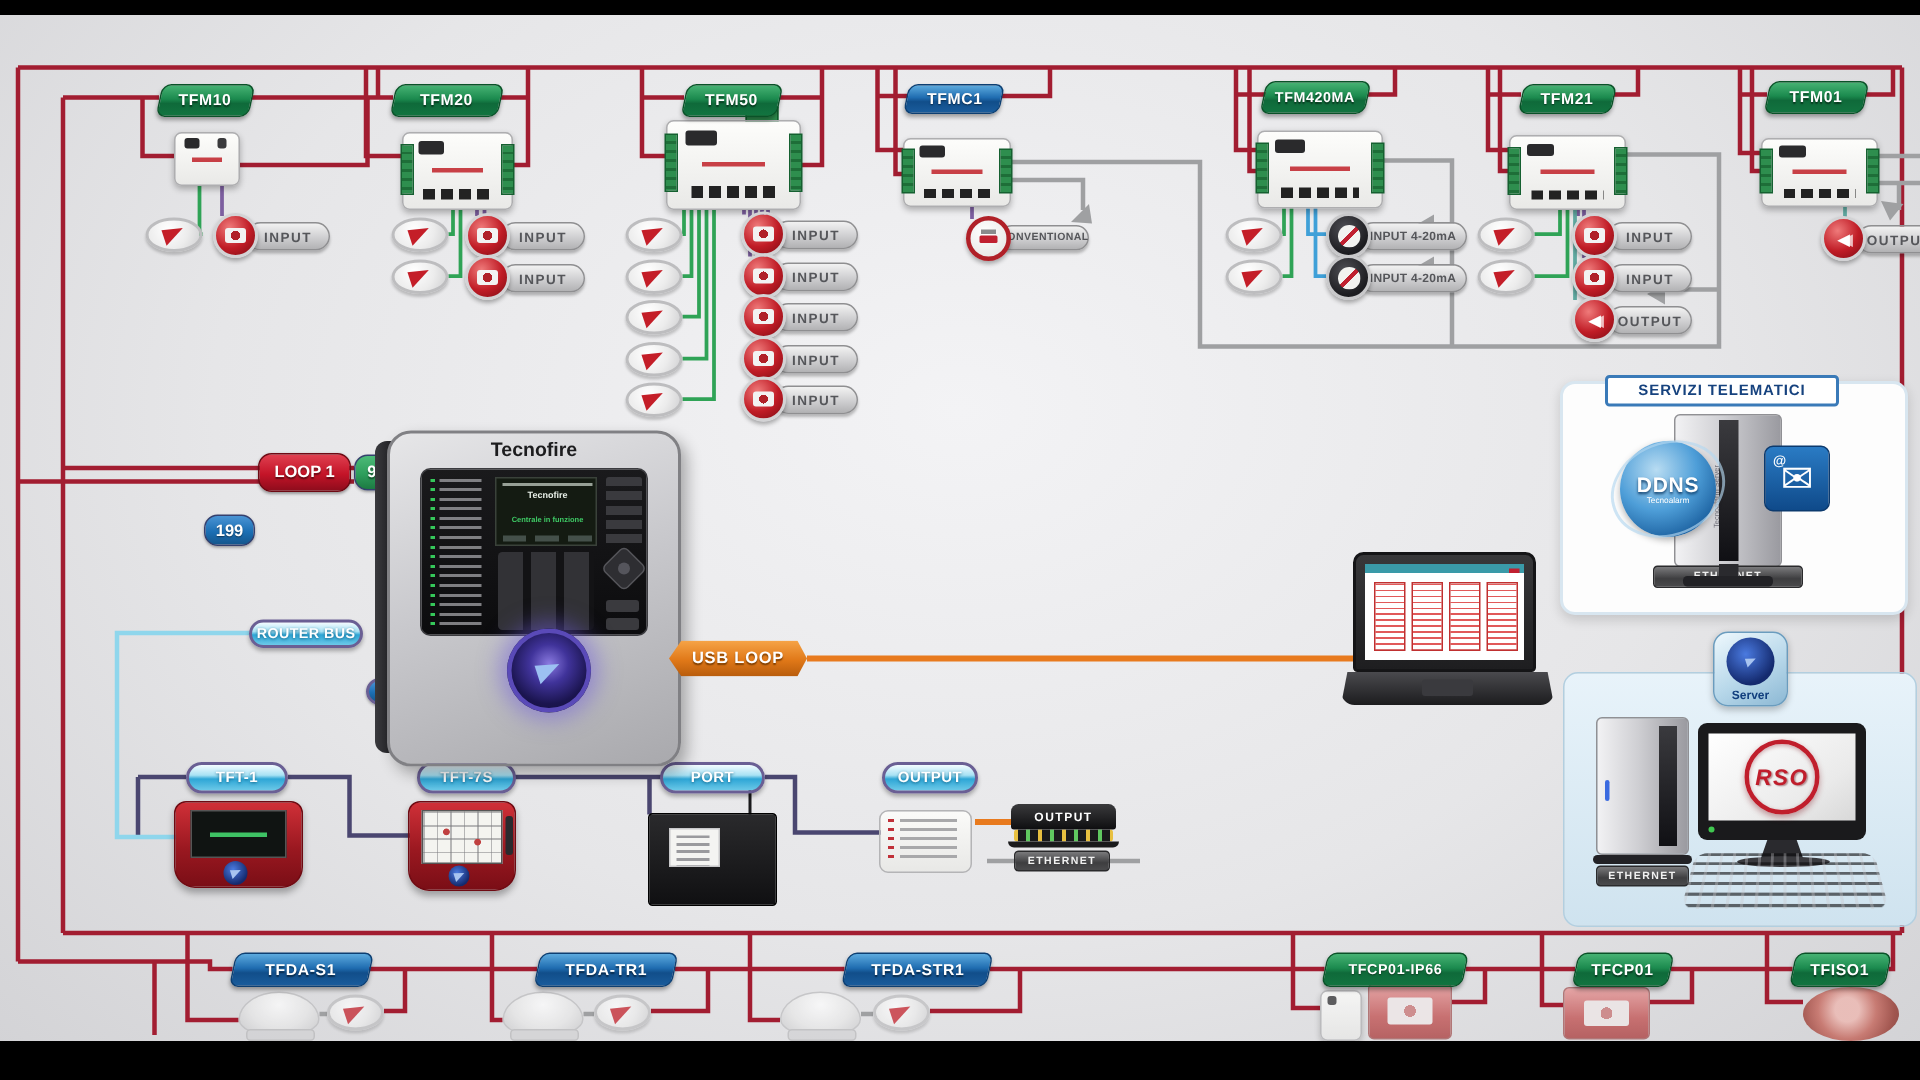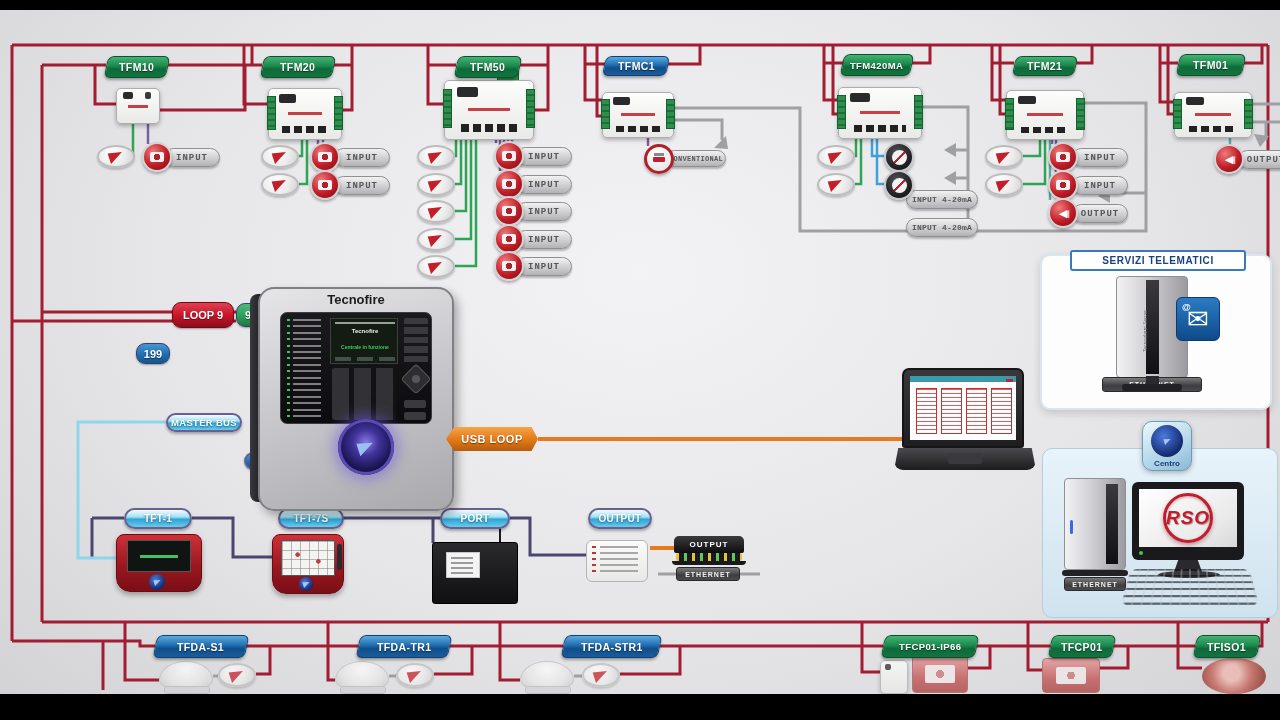--- a/index.html
+++ b/index.html
@@ -20,23 +20,23 @@
     background:linear-gradient(#f4fcff 0%,#a8e2f4 40%,#2ea6d6 55%,#6cc9e8 100%);
     text-shadow:0 1px 2px #16688c;box-shadow:0 2px 3px rgba(0,0,0,.3);}
   .badge{display:flex;align-items:center;justify-content:center;color:#fff;font-weight:bold;z-index:7;
     border-radius:9px;text-shadow:0 1px 1px rgba(0,0,0,.5);box-shadow:0 1px 2px rgba(0,0,0,.35);}
   .bdg-blue{background:linear-gradient(#4a94d4,#1c6fb4 55%,#15568c);border:1px solid #35406e;margin-top:38px;}
   .bdg-red{background:linear-gradient(#e04050,#c41428 55%,#8e0c1c);border:1px solid #6e0a14;}
   .bdg-green{background:linear-gradient(#4cba78,#2e9e5c 55%,#1c7a42);border:1px solid #35406e;}
   
   .pill{display:flex;align-items:center;justify-content:center;color:#55565a;font-weight:bold;font-size:9px;
     letter-spacing:1px;border-radius:10px;border:1px solid #8f8f91;z-index:4;
-    background:linear-gradient(#f2f2f2 0%,#cfcfd1 55%,#b2b2b4 100%);box-shadow:0 2px 2px rgba(0,0,0,.25);font-family:Liberation Mono, monospace;}
+    background:linear-gradient(#f2f2f2 0%,#cfcfd1 55%,#b2b2b4 100%);box-shadow:0 2px 2px rgba(0,0,0,.25);}
   .pill.sm{font-size:7px;letter-spacing:.3px;}
-  .pill.md{font-size:8px;letter-spacing:.2px;margin-top:42px;}
+  .pill.md{font-size:8px;letter-spacing:.2px;}
   
   .det{border-radius:50%;border:2px solid #bdbdbf;z-index:5;
     background:radial-gradient(circle at 38% 32%,#ffffff 0%,#ececec 55%,#cfcfd1 100%);
     display:flex;align-items:center;justify-content:center;box-shadow:0 2px 2px rgba(0,0,0,.2);}
   .det::after{content:"";width:0;height:0;border-left:14px solid #c41e28;border-top:3px solid transparent;
     border-bottom:8px solid transparent;transform:rotate(-18deg);}
   .faded{opacity:.72;}
   .cp{border-radius:50%;border:2px solid #d3d3d5;z-index:5;display:flex;align-items:center;justify-content:center;
     background:radial-gradient(circle at 35% 30%,#ef7a7a 0%,#c01c26 55%,#7c0c14 100%);box-shadow:0 2px 3px rgba(0,0,0,.3);}
   .cp::after{content:"";width:14px;height:10px;border-radius:2px;
@@ -126,21 +126,21 @@
     background:linear-gradient(#2a7bc4,#0f4a8a);border:1px solid #0c3a6e;color:#fff;}
   .email::after{content:"✉";font-size:26px;line-height:1;}
   .email::before{content:"@";position:absolute;left:5px;top:4px;font-size:9px;font-weight:bold;}
   .bluebox{background:linear-gradient(#e8f3fa,#cfe3ef);border:1px solid #b2cfe0;border-radius:10px;z-index:4;}
   .centroicon{background:linear-gradient(150deg,#eef8fd 0%,#b8d8ea 55%,#8cb8d4 100%);border:1px solid #6a9cbe;
     border-radius:10px;z-index:8;box-shadow:0 2px 5px rgba(0,0,0,.25);}
   .monitor{background:#1a1a1c;border-radius:6px;z-index:6;}
   .monscr{background:linear-gradient(145deg,#ffffff 0%,#eaeaea 70%,#d8d8d8 100%);z-index:7;display:flex;
     align-items:center;justify-content:center;}
   .rsoring{border:3px solid #c01e2c;border-radius:50%;display:flex;align-items:center;justify-content:center;
-    color:#c01e2c;font-weight:bold;font-style:italic;font-size:19px;letter-spacing:1px;
+    color:#c01e2c;font-weight:bold;font-style:italic;font-size:15px;letter-spacing:1px;
     box-shadow:0 2px 4px rgba(120,10,20,.4),inset 0 1px 3px rgba(120,10,20,.35);text-shadow:1px 1px 1px rgba(90,0,10,.4);}
   .keyboard{background:linear-gradient(#5a5a5e,#2a2a2e);border-radius:8px;z-index:6;
     background-image:repeating-linear-gradient(to right,rgba(200,200,205,.35) 0 2px,transparent 2px 9px),
       repeating-linear-gradient(to bottom,rgba(10,10,12,.6) 0 2px,transparent 2px 7px);
     transform:perspective(60px) rotateX(14deg);}
   .laptopscr{background:linear-gradient(#38383a,#1e1e20);border:2px solid #151517;border-radius:7px 7px 3px 3px;z-index:6;}
   .laptopin{background:#fff;z-index:7;}
   .lpbar{background:#3a9aa8;z-index:8;}
   .lpcol{border:1px solid #c03030;z-index:8;background:repeating-linear-gradient(to bottom,rgba(220,60,60,.85) 0 1px,transparent 1px 4px);}
   .laptopbase{background:linear-gradient(#4a4a4e,#1c1c1e);border-radius:3px 3px 9px 9px;z-index:6;
@@ -317,27 +317,27 @@
     </div>
   <div class="a pill" style="left:1238px;top:150px;width:56px;height:19px">
       <span>OUTPUT</span>
     </div>
   <div class="a snd" style="left:1214px;top:144px;width:30px;height:30px"></div>
 
   <div class="a badge bdg-blue" style="left:136px;top:305px;width:34px;height:21px;font-size:11px">
       <span>199</span>
     </div>
   <div class="a badge bdg-red" style="left:172px;top:302px;width:62px;height:26px;font-size:11px">
-      <span>LOOP 9</span>
+      <span>LOOP 1</span>
     </div>
   <div class="a badge bdg-green" style="left:236px;top:303px;width:30px;height:24px;font-size:11px">
       <span>99</span>
     </div>
   <div class="a cyan" style="left:166px;top:413px;width:76px;height:19px;font-size:9.5px">
-      <span>MASTER BUS</span>
+      <span>ROUTER BUS</span>
     </div>
   <div class="a badge bdg-blue" style="left:244px;top:414px;width:24px;height:18px;font-size:10px;border:2px solid #6a5f94">
       <span>5</span>
     </div>
 
   <div class="a" style="left:250px;top:294px;width:16px;height:208px;background:linear-gradient(90deg,#3a3a3e,#18181c);border-radius:8px 0 0 8px;z-index:7"></div>
   <div class="a panelbody" style="left:258px;top:287px;width:196px;height:224px"></div>
   <div class="a lbl" style="left:300px;top:292px;width:112px;height:15px;font-weight:bold;font-size:13px;color:#1c1c1e;z-index:9">
       <span>Tecnofire</span>
     </div>
@@ -372,37 +372,41 @@
   <div class="a lpbar" style="left:910px;top:376px;width:106px;height:6px"></div>
   <div class="a lpcol" style="left:916px;top:388px;width:21px;height:46px"></div>
   <div class="a lpcol" style="left:941px;top:388px;width:21px;height:46px"></div>
   <div class="a lpcol" style="left:966px;top:388px;width:21px;height:46px"></div>
   <div class="a lpcol" style="left:991px;top:388px;width:21px;height:46px"></div>
   <div class="a" style="left:1006px;top:379px;width:7px;height:3px;background:#c02030;z-index:8"></div>
   <div class="a laptopbase" style="left:894px;top:448px;width:142px;height:22px"></div>
   <div class="a" style="left:948px;top:453px;width:34px;height:11px;background:#3a3a3e;border-radius:2px;z-index:7"></div>
 
   <div class="a whitebox" style="left:1040px;top:254px;width:232px;height:156px"></div>
-  <div class="a titleplate" style="left:1070px;top:250px;width:176px;height:21px">
+  <div class="a titleplate" style="left:1070px;top:250px;width:156px;height:21px">
       <span>SERVIZI TELEMATICI</span>
     </div>
   <div class="a tower" style="left:1116px;top:276px;width:72px;height:102px"></div>
   <div class="a towerslot" style="left:1146px;top:280px;width:13px;height:94px"></div>
   <div class="a vtext" style="left:1142px;top:352px"><span>Tecnoalarm Server</span></div>
   <div class="a" style="left:1146px;top:376px;width:13px;height:10px;background:#2a2a2e;z-index:7"></div>
   <div class="a" style="left:1122px;top:384px;width:60px;height:7px;background:#222226;border-radius:3px;z-index:7"></div>
+  <div class="a globe" style="left:1080px;top:294px;width:64px;height:64px">
+    <span style="font-weight:bold;font-size:14px;letter-spacing:.5px;text-shadow:0 1px 2px #0c3a66">DDNS</span>
+    <span style="font-size:5.5px">Tecnoalarm</span>
+  </div>
   <div class="a email" style="left:1176px;top:297px;width:44px;height:44px"></div>
   <div class="a ethbar" style="left:1102px;top:377px;width:100px;height:15px">
       <span>ETHERNET</span>
     </div>
 
   <div class="a centroicon" style="left:1142px;top:421px;width:50px;height:50px"></div>
   <div class="a bluedot" style="left:1151px;top:425px;width:32px;height:32px"></div>
   <div class="a lbl" style="left:1142px;top:458px;width:50px;height:11px;font-size:8px;font-weight:bold;color:#123f7e;z-index:9">
-      <span>Centro</span>
+      <span>Server</span>
     </div>
 
   <div class="a bluebox" style="left:1042px;top:448px;width:236px;height:170px"></div>
   <div class="a tower" style="left:1064px;top:478px;width:62px;height:92px"></div>
   <div class="a towerslot" style="left:1106px;top:484px;width:12px;height:80px"></div>
   <div class="a" style="left:1070px;top:520px;width:3px;height:14px;background:#3a6ae0;z-index:7;border-radius:2px"></div>
   <div class="a" style="left:1062px;top:570px;width:66px;height:6px;background:#222226;border-radius:3px;z-index:7"></div>
   <div class="a ethbar" style="left:1064px;top:577px;width:62px;height:14px">
       <span>ETHERNET</span>
     </div>

